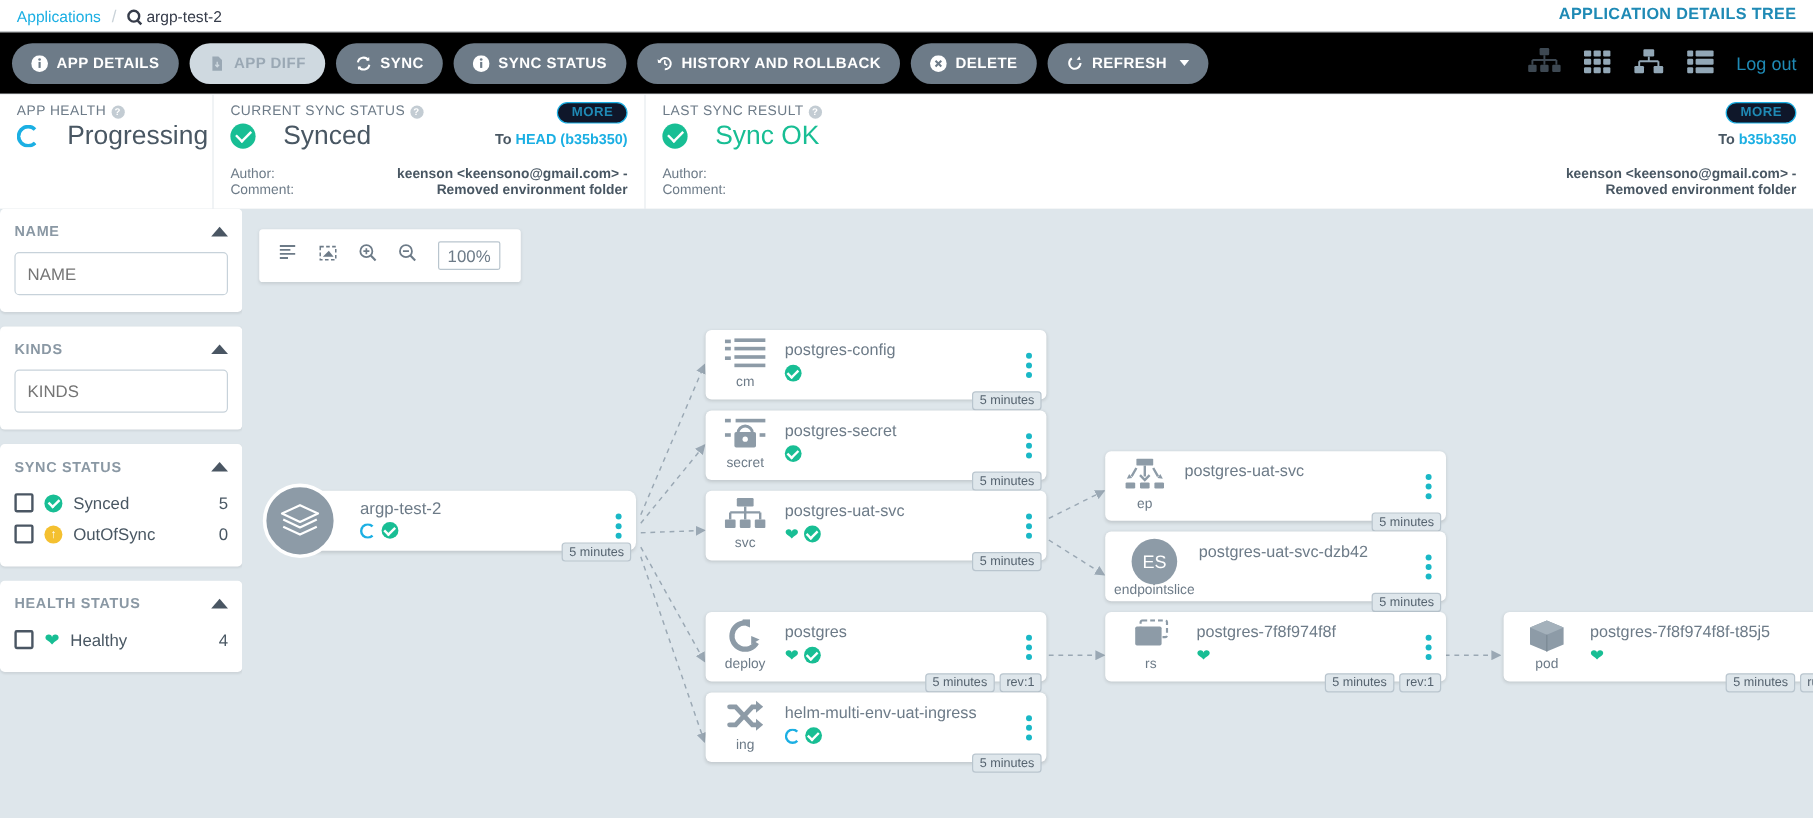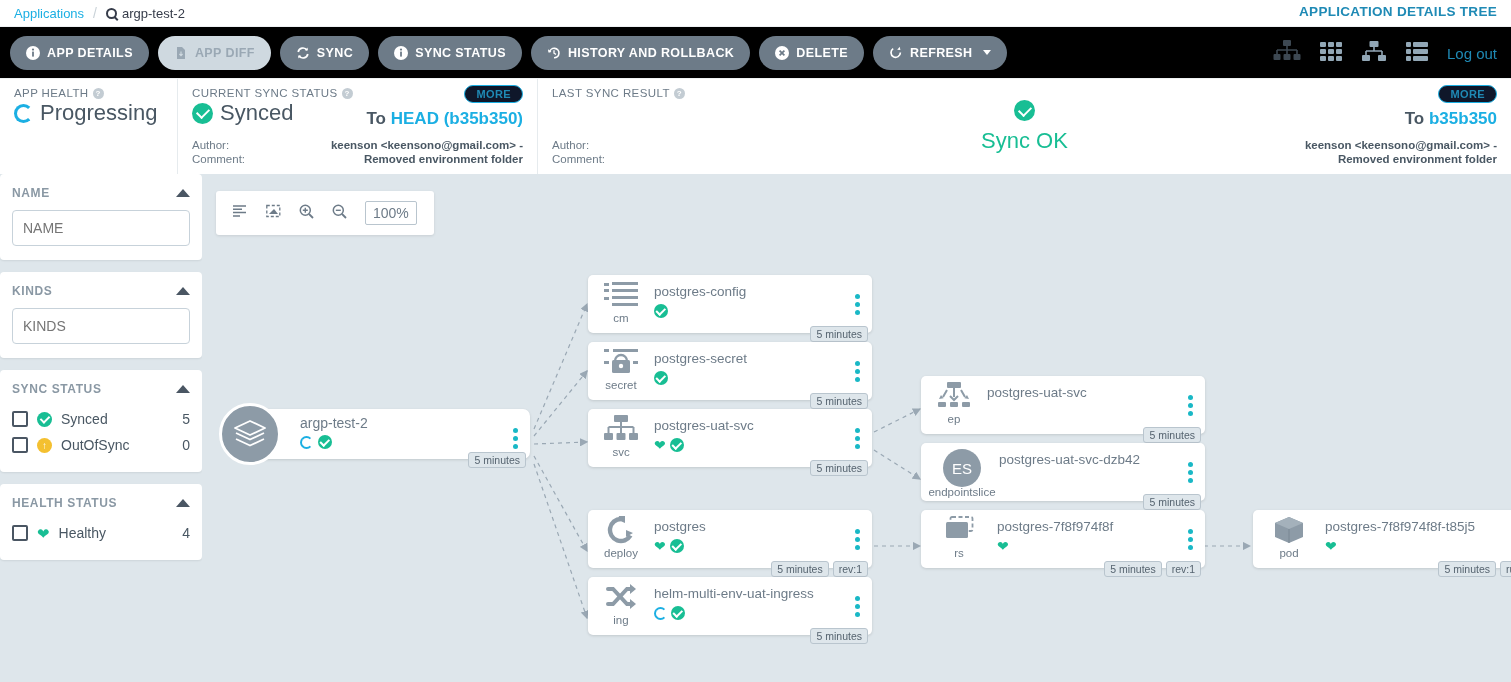--- a/index.html
+++ b/index.html
@@ -52,33 +52,33 @@
   
   .statusbar{ height:96px; background:#fff; display:flex; border-top:1px solid #eef1f3; }
   .scell{ padding:8px 14px 0 14px; position:relative; }
   .scell + .scell{ border-left:1px solid #e6ebee; }
   .c1{ width:177px; } .c2{ width:360px; } .c3{ flex:1; }
   .slabel{ font-size:11.5px; color:#6d7b88; letter-spacing:.4px; display:flex;
            align-items:center; gap:4px; }
   .qmark{ width:11px;height:11px;border-radius:50%;background:#c3ccd3;color:#fff;
           font-size:8px;display:inline-flex;align-items:center;justify-content:center;
           font-weight:bold;}
-  .sval{ font-size:22px; color:#495763; display:flex; align-items:center; gap:7px;
+  .sval{ font-size:22px; color:#495763; display:flex; align-items:center; gap:23px;
          margin-top:1px; font-weight:normal;}
-  .sval.ok{ color:#18be94;flex-direction:column; }
+  .sval.ok{ color:#18be94; }
   .ring{ width:19px;height:19px;border:3px solid #1bafe3;border-radius:50%;
          border-right-color:transparent; flex:none;}
   .chk{ width:21px;height:21px;border-radius:50%;background:#18be94;flex:none;
         display:inline-flex;align-items:center;justify-content:center;}
   .chk:after{content:'';width:6px;height:10px;border:solid #fff;border-width:0 2.5px 2.5px 0;
         transform:rotate(45deg);margin-top:-2px;}
   .more{ position:absolute; right:14px; top:6px; border:1.5px solid #1bafe3;
          color:#1f8ab5; border-radius:11px; font-size:11px; font-weight:bold;
          padding:2px 11px; letter-spacing:.4px; cursor:pointer; background:#0f172a;}
-  .torev{ position:absolute; right:14px; top:30px; font-size:17px; color:#495763;
+  .torev{ position:absolute; right:14px; top:30px; font-size:12px; color:#495763;
           font-weight:bold;}
   .torev b{ color:#1bafe3; font-weight:bold; }
   .succline{ font-size:11.5px; color:#6d7b88; margin-top:2px; }
   .kvrow{ display:flex; justify-content:space-between; font-size:11.5px;
           color:#6d7b88; line-height:14px; }
   .kvrow .v{ color:#495763; font-weight:bold; text-align:left; }
   .kvwrap{ position:absolute; left:14px; right:14px; bottom:8px; }
 
   
   .main{ position:absolute; top:174px; left:0; right:0; bottom:0; display:flex; }

